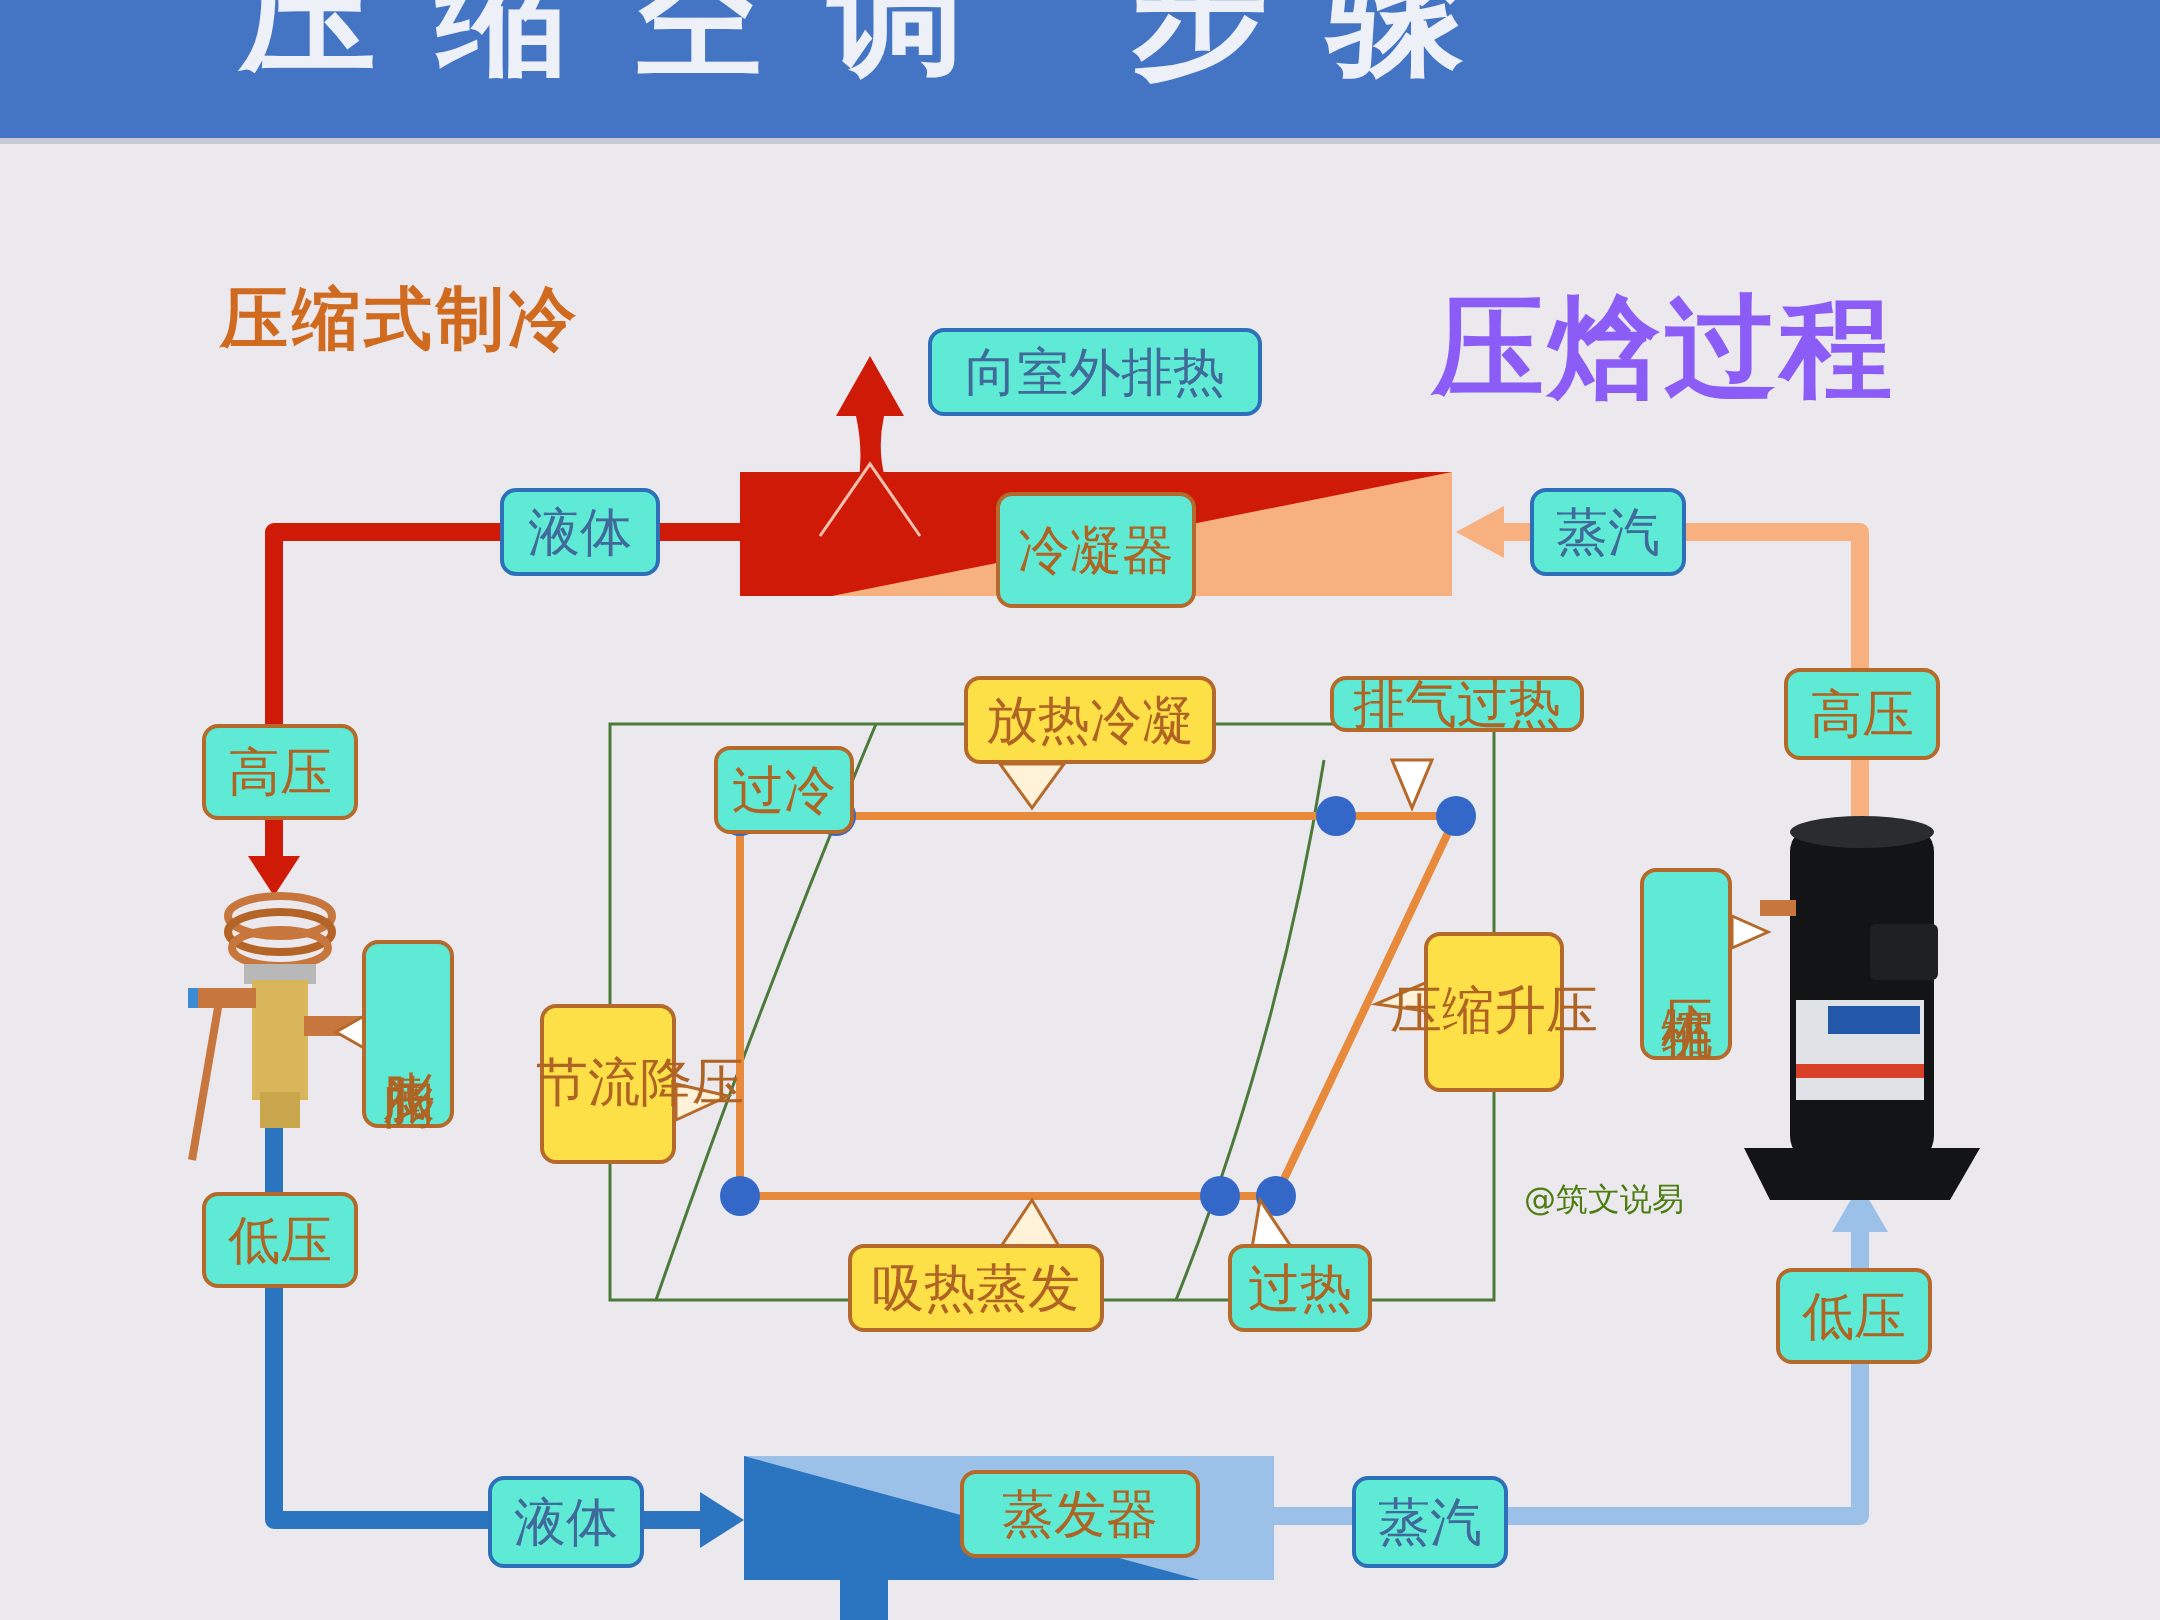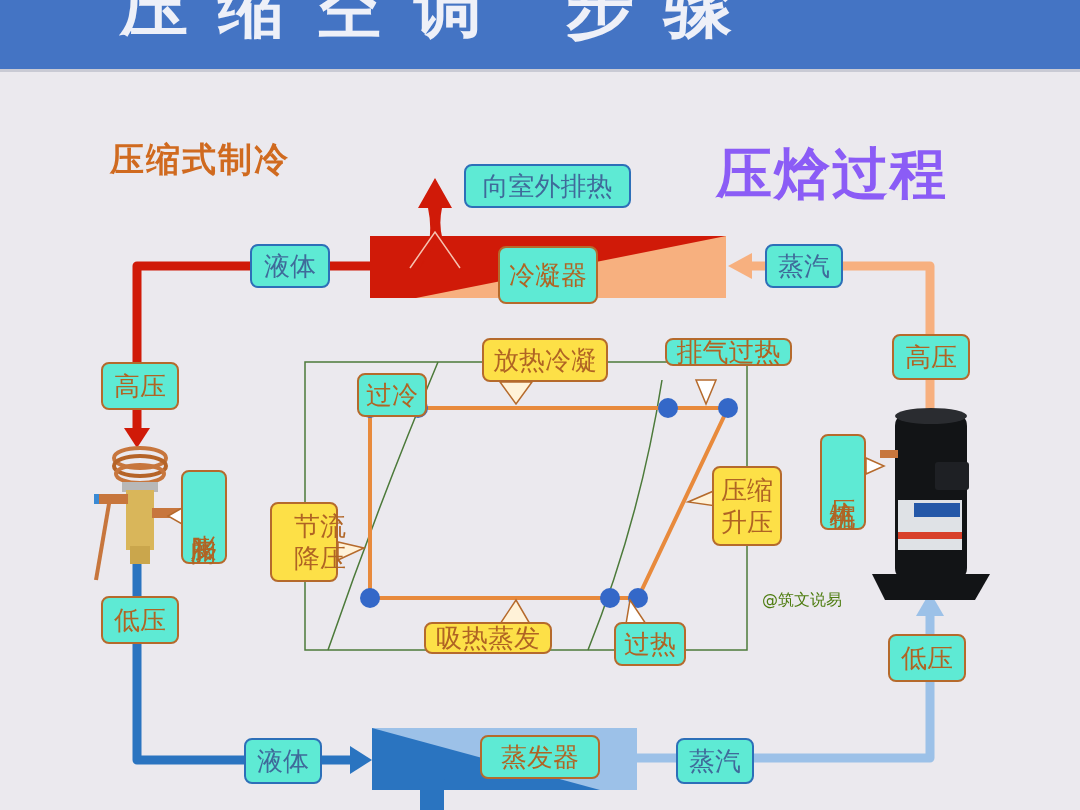--- a/index.html
+++ b/index.html
@@ -5,21 +5,21 @@
   html,body{margin:0;padding:0;}
   body{width:1080px;height:810px;background:#ebe9ee;position:relative;overflow:hidden;font-family:"DejaVu Sans","Liberation Sans",sans-serif;}
   .header{position:absolute;left:0;top:0;width:1080px;height:69px;background:#4474c4;}
   .header-title{position:absolute;left:120px;top:-38px;font-size:68px;font-weight:bold;color:#eef0f8;letter-spacing:30px;white-space:nowrap;}
   .header-shadow{position:absolute;left:0;top:69px;width:1080px;height:3px;background:#c9cad4;}
   .title-left{position:absolute;left:110px;top:137px;font-size:34px;color:#d06a1f;font-weight:bold;letter-spacing:2px;}
   .title-right{position:absolute;left:716px;top:137px;font-size:56px;color:#8b5cf6;font-weight:bold;letter-spacing:2px;}
   .lbl{position:absolute;box-sizing:border-box;background:#5eead4;border:2px solid #2d6fb8;border-radius:8px;color:#3f6a9a;font-size:26px;display:flex;align-items:center;justify-content:center;white-space:nowrap;}
   .lbl.or{border-color:#b56a2c;color:#b06424;}
   .lbl.cream{background:#fde047;border-color:#b56a2c;color:#b06424;}
-  .vert{flex-direction:column;line-height:32px;}
+  .vert{flex-direction:row;line-height:32px;}
   .watermark{position:absolute;left:762px;top:590px;font-size:16px;color:#4d7c0f;}
   svg{position:absolute;left:0;top:0;}
 </style>
 </head>
 <body>
 
 <div class="header">
   <div class="header-title">压缩空调 步骤</div>
 </div>
 <div class="header-shadow"></div>
@@ -137,16 +137,16 @@
 <div class="lbl cream" style="left:482px;top:338px;width:126px;height:44px;">放热冷凝</div>
 <div class="lbl or" style="left:665px;top:338px;width:127px;height:28px;">排气过热</div>
 <div class="lbl cream vert" style="left:270px;top:502px;width:68px;height:80px;padding-left:32px;">
   <span>节流</span>
   <span>降压</span>
 </div>
 <div class="lbl cream vert" style="left:712px;top:466px;width:70px;height:80px;">
   <span>压缩</span>
   <span>升压</span>
 </div>
-<div class="lbl cream" style="left:424px;top:622px;width:128px;height:32px;">吸热蒸发</div>
+<div class="lbl cream" style="left:424px;top:622px;width:128px;height:44px;">吸热蒸发</div>
 <div class="lbl or" style="left:614px;top:622px;width:72px;height:44px;">过热</div>
 
 <div class="watermark">@筑文说易</div>
 
 </body></html>

